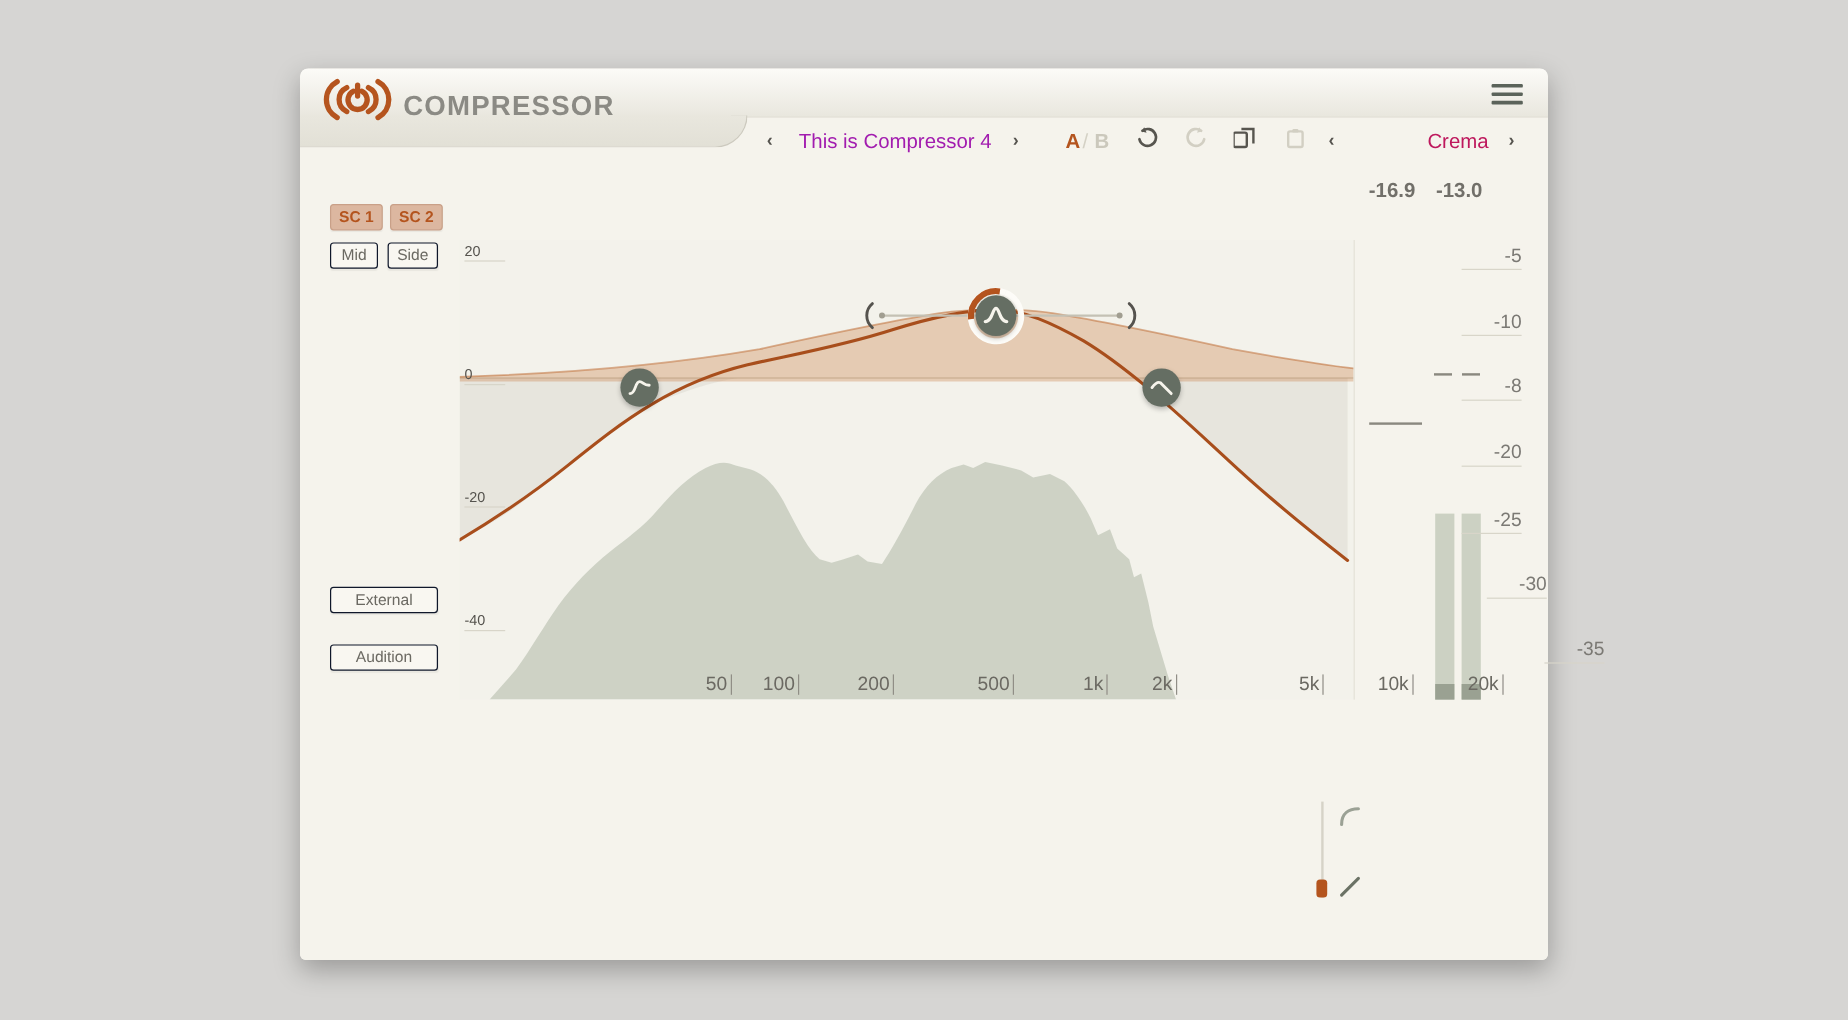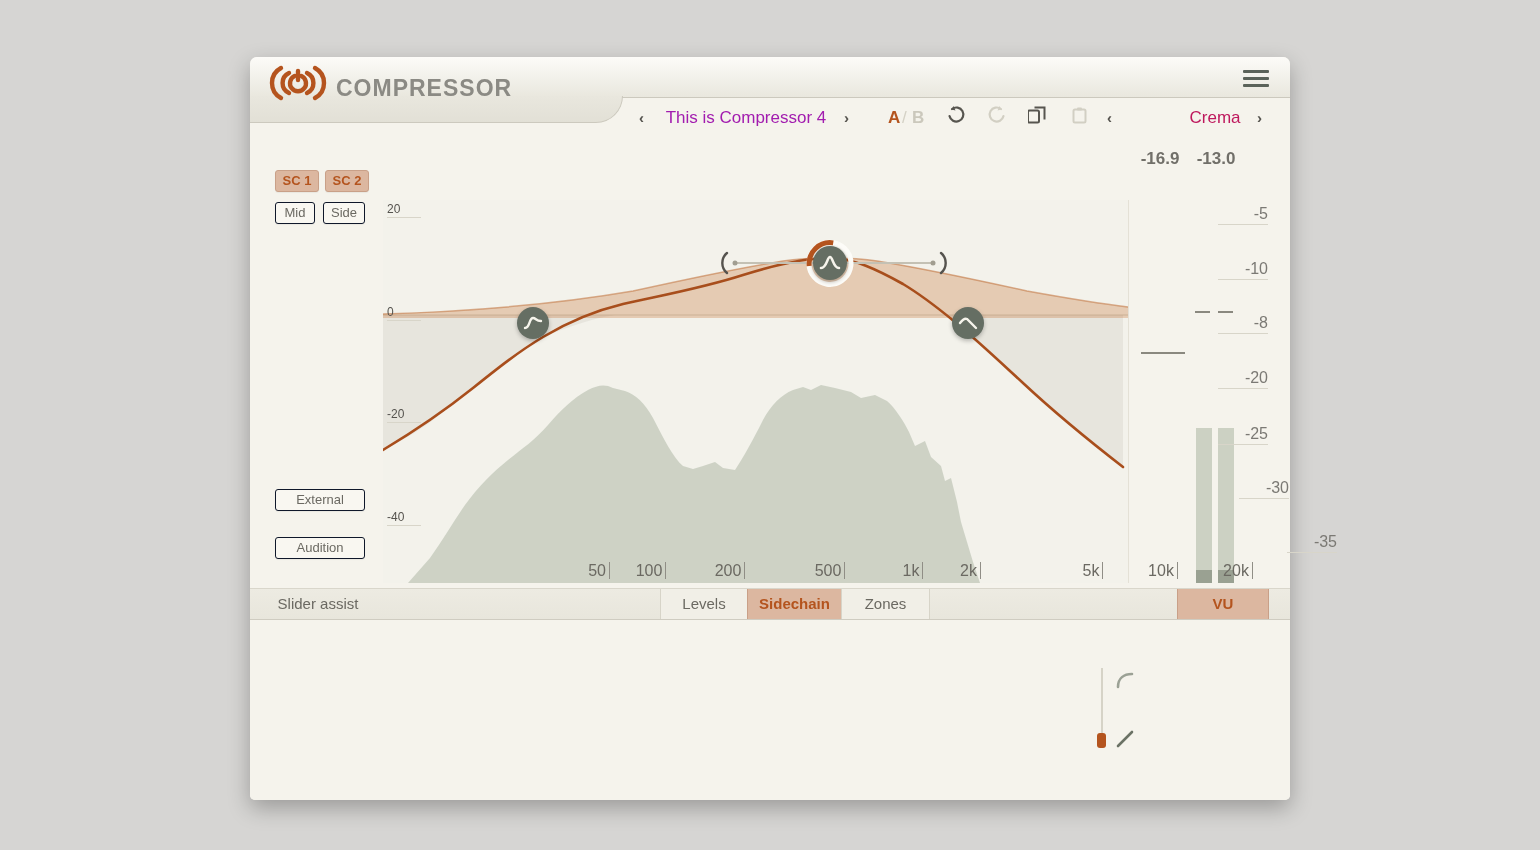--- a/index.html
+++ b/index.html
@@ -195,27 +195,20 @@
   <div id="mscale"></div>
   <div class="mline" style="left:945px;top:254px;width:44px;background:repeating-linear-gradient(90deg,#8a887f 0 15px,transparent 15px 23px)"></div>
   <div class="mline" style="left:891px;top:295px;width:44px;background:#8a887f"></div>
   <div class="vbar" style="left:946px;top:371px;height:155px">
       <div class="cap"></div>
     </div>
   <div class="vbar" style="left:968px;top:371px;height:155px">
       <div class="cap"></div>
     </div>
 
-  <div class="strip">
-    <div class="tab bare" style="left:18px;width:100px">Slider assist</div>
-    <div class="tab" style="left:410px;width:86px">Levels</div>
-    <div class="tab active" style="left:497px;width:93px">Sidechain</div>
-    <div class="tab" style="left:591px;width:87px">Zones</div>
-    <div class="tab active" style="left:927px;width:90px">VU</div>
-  </div>
 
   <div class="panel">
     <div id="knobs"></div>
 
     <div style="position:absolute;left:851px;top:48px;width:2px;height:80px;background:#d6d3c7"></div>
     <div style="position:absolute;left:847px;top:113px;width:9px;height:15px;background:#b4541e;border-radius:3px"></div>
     <span class="ico" style="left:864px;top:50px">
       <svg width="22" height="22" viewBox="0 0 22 22">
           <path d="M4,17 C4,8 10,4 18,4" fill="none" stroke="#9ba195" stroke-width="2.6" stroke-linecap="round"></path>
         </svg>

